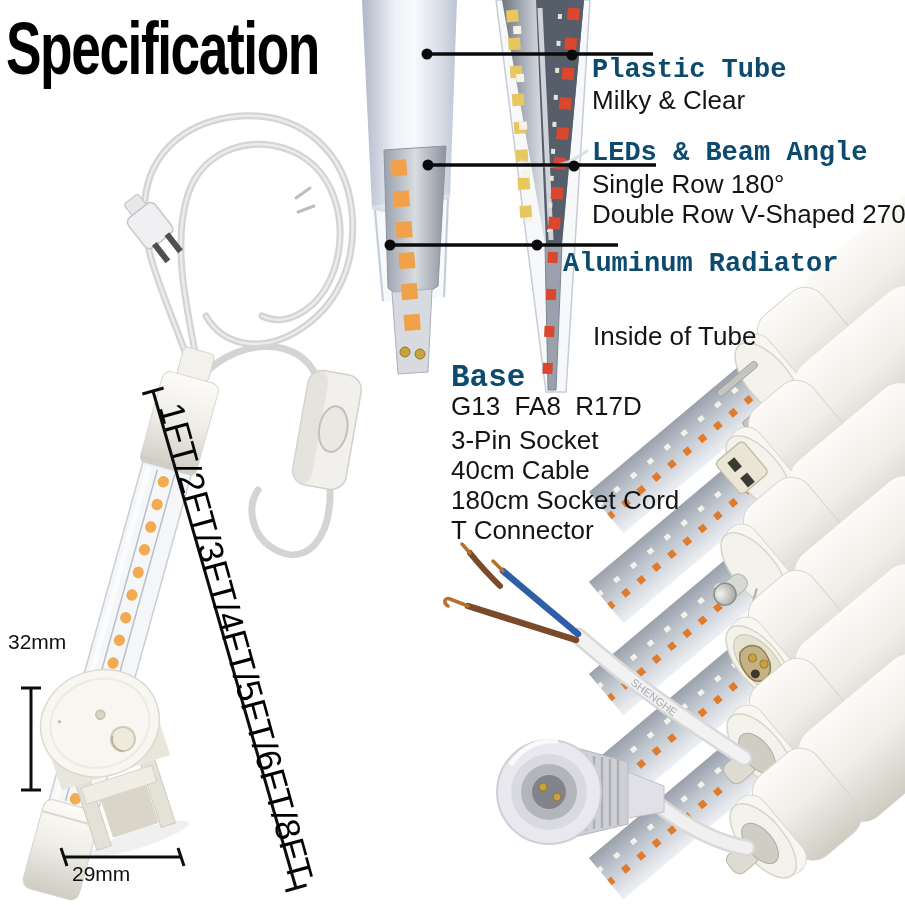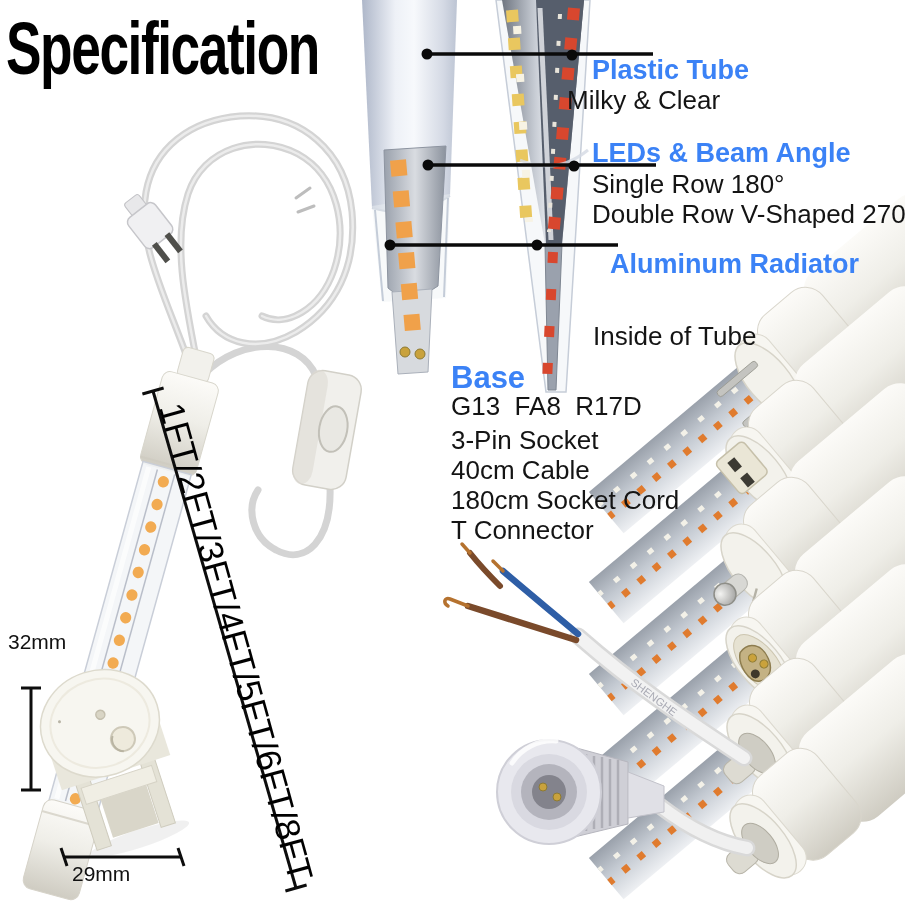--- a/index.html
+++ b/index.html
@@ -2,21 +2,21 @@
 <html><head>
 <meta charset="utf-8">
 <style>
   html,body{margin:0;padding:0;background:#fff;}
   #canvas{position:relative;width:905px;height:905px;background:#ffffff;overflow:hidden;
           font-family:"Liberation Sans",sans-serif;color:#000;}
   #art{position:absolute;left:0;top:0;width:905px;height:905px;}
   .txt{position:absolute;white-space:nowrap;}
   .title{font-size:74px;font-weight:700;letter-spacing:-2px;line-height:1;
          transform:scaleX(0.72);transform-origin:0 0;}
-  .co-h{font-size:27px;font-weight:700;color:#3b82f6;}
+  .co-h{font-size:27px;font-weight:700;color:#0c4a6e;font-family:Liberation Mono, monospace;}
   .co-h.big{font-size:31px;}
   .co-t{font-size:26px;font-weight:400;color:#141414;}
   .pre{white-space:pre;}
   .dim{font-size:21px;color:#111;}
   .lenlab{font-size:35px;color:#000;transform:translate(-50%,-50%) rotate(74.6deg);
           transform-origin:center;letter-spacing:0px;}
   .base-list .co-t{line-height:30px;}
 </style>
 </head>
 <body>
@@ -284,31 +284,31 @@
       <line x1="64" y1="857" x2="181" y2="857"></line>
       <line x1="61" y1="848" x2="67" y2="866"></line>
       <line x1="178" y1="848" x2="184" y2="866"></line>
     </g>
   </svg>
 
   <div class="txt title" style="left:6px;top:12px;">Specification</div>
 
   <div>
     <div class="txt co-h" style="left:592px;top:55px;">Plastic Tube</div>
-    <div class="txt co-t" style="left:567px;top:85px;text-align:center;">Milky &amp; Clear</div>
+    <div class="txt co-t" style="left:592px;top:85px;text-align:center;">Milky &amp; Clear</div>
   </div>
 
   <div>
     <div class="txt co-h" style="left:592px;top:138px;">LEDs &amp; Beam Angle</div>
     <div class="txt co-t" style="left:592px;top:169px;">Single Row 180°</div>
     <div class="txt co-t" style="left:592px;top:199px;">Double Row V-Shaped 270°</div>
   </div>
 
   <div>
-    <div class="txt co-h" style="left:610px;top:249px;">Aluminum Radiator</div>
+    <div class="txt co-h" style="left:563px;top:249px;">Aluminum Radiator</div>
     <div class="txt co-t" style="left:593px;top:281px;margin-top:40px;">Inside of Tube</div>
   </div>
 
   <div class="base-list">
     <div class="txt co-h big" style="left:451px;top:360px;">Base</div>
     <div class="txt co-t pre" style="left:451px;top:391px;">G13  FA8  R17D</div>
     <div class="txt co-t" style="left:451px;top:425px;">3-Pin Socket</div>
     <div class="txt co-t" style="left:451px;top:455px;text-align:right;">40cm Cable</div>
     <div class="txt co-t" style="left:451px;top:485px;">180cm Socket Cord</div>
     <div class="txt co-t" style="left:451px;top:515px;">T Connector</div>

